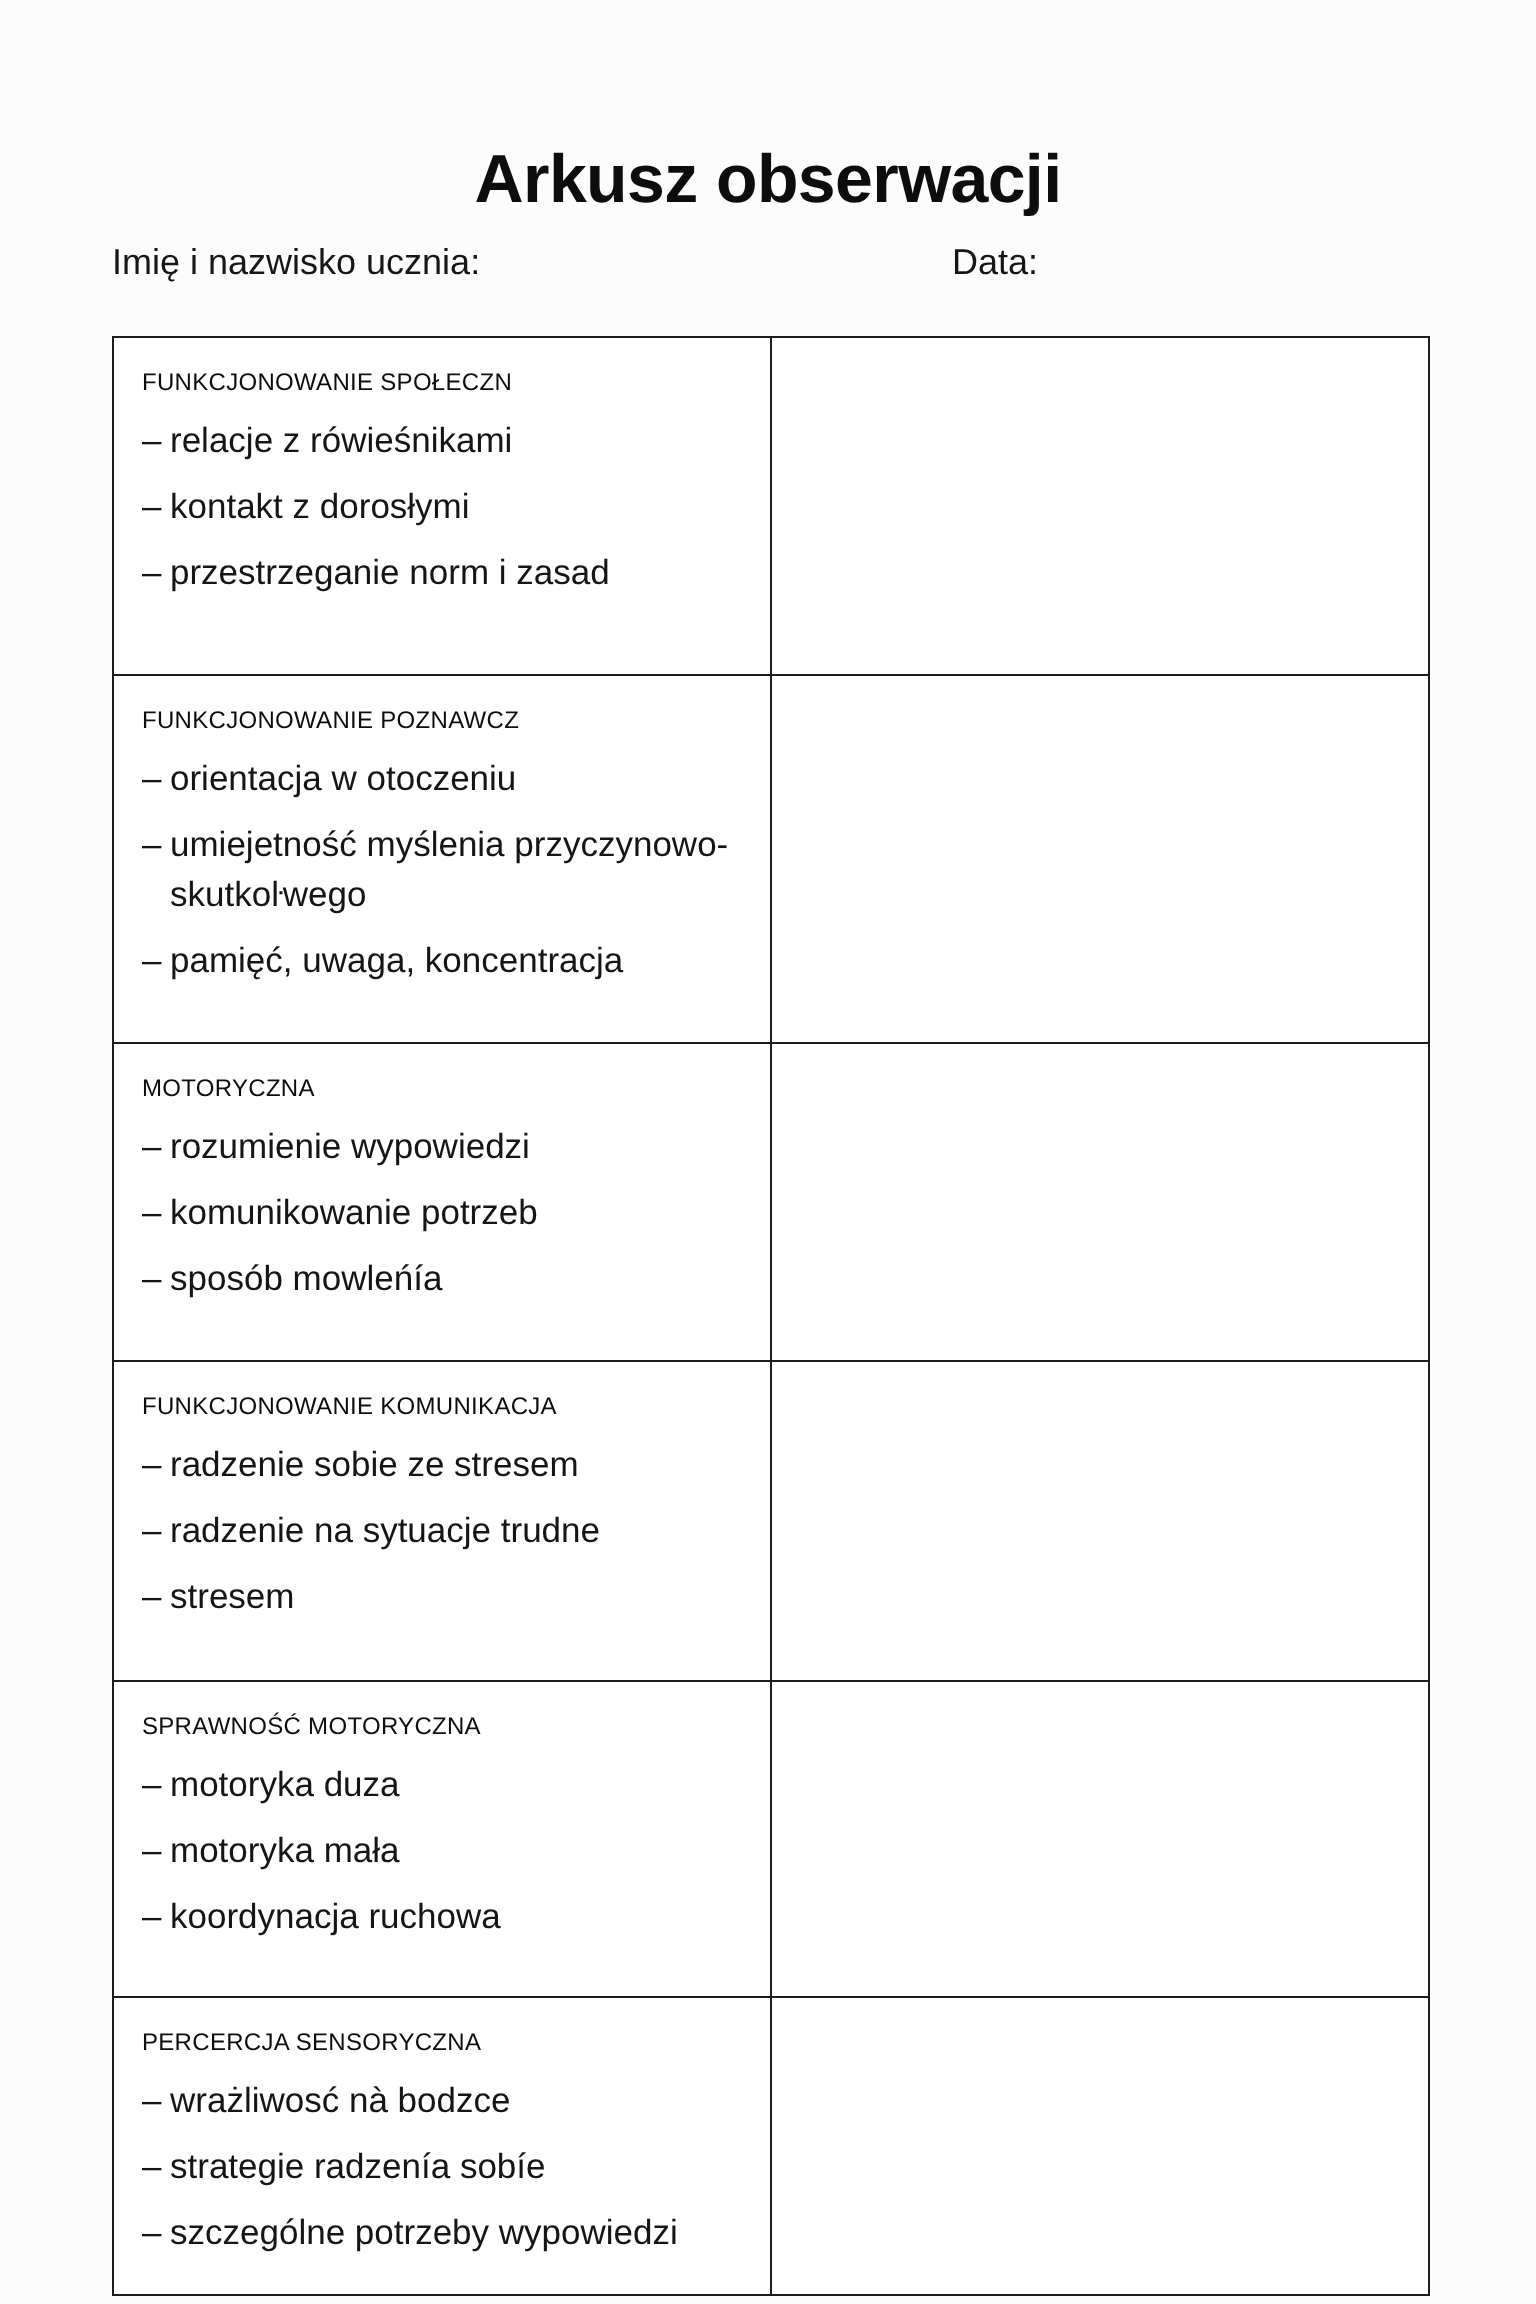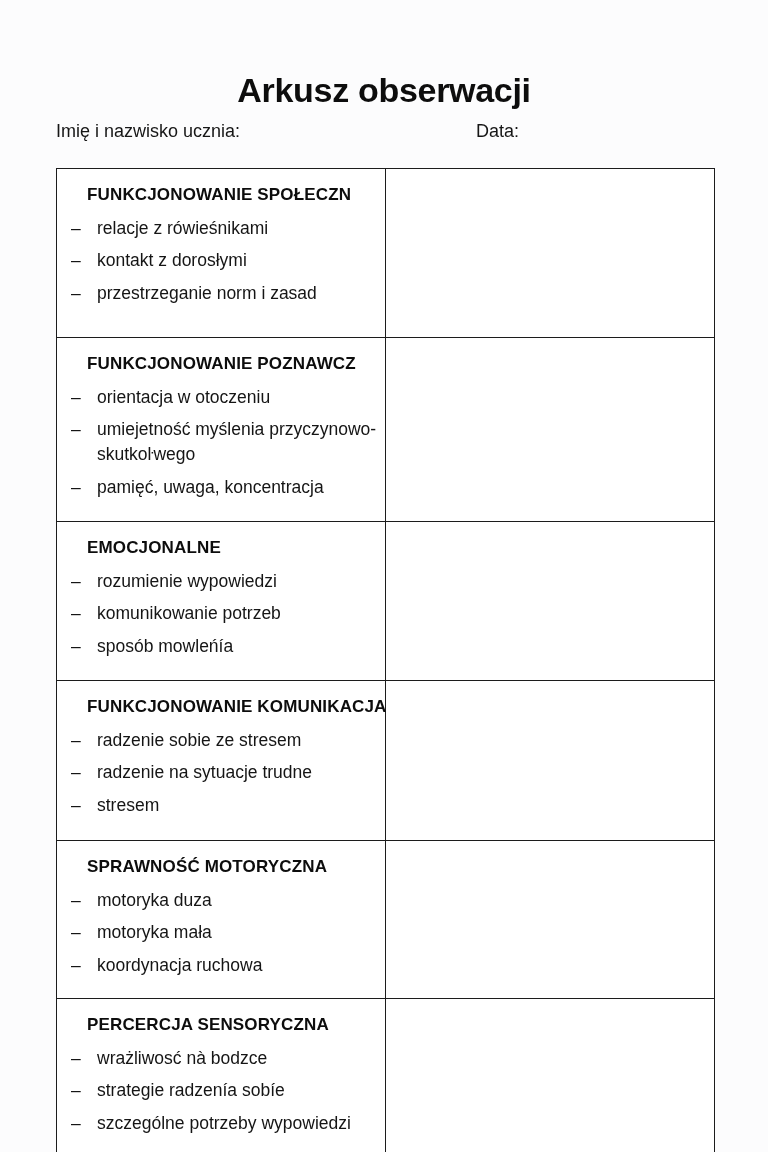--- a/index.html
+++ b/index.html
@@ -90,25 +90,25 @@
   .cell-inner {
     padding: 14px 0 14px 14px;
     overflow: visible;
     white-space: nowrap;
   }
   .cell-inner.clipped {
     overflow: hidden;
   }
 
   .sec-heading {
-    font-size: 17px;
-    font-weight: bold;
+    font-size: 12px;
+    font-weight: normal;
     letter-spacing: 0.15px;
     color: #0d0d0d;
-    margin: 0 0 4px 16px;
+    margin: 0 0 4px 0;
     white-space: nowrap;
     line-height: 1.45;
   }
   
   .sec-heading.bleed {
     position: relative;
     z-index: 3;
   }
 
   .sec-list {
@@ -129,21 +129,20 @@
     white-space: normal;
     width: 300px;
   }
   .sec-list li .dash {
     position: absolute;
     left: 0;
     top: 4px;
   }
   .sec-list li .txt {
     display: inline;
-    margin-left: 12px;
   }
   .sec-list li.wrap .txt {
     display: inline-block;
     text-indent: 0;
   }
 
   
   .r1 { height: 169px; }
   .r2 { height: 184px; }
   .r3 { height: 159px; }
@@ -212,21 +211,21 @@
           </div>
         </td>
         <td class="col-blank">
           <div class="cell-inner"><span></span></div>
         </td>
       </tr>
 
       <tr class="r3">
         <td class="col-label">
           <div class="cell-inner">
-            <div class="sec-heading">EMOCJONALNE</div>
+            <div class="sec-heading">MOTORYCZNA</div>
             <ul class="sec-list">
               <li>
                 <span class="dash">–</span>
                 <span class="txt">rozumienie wypowiedzi</span>
               </li>
               <li>
                 <span class="dash">–</span>
                 <span class="txt">komunikowanie potrzeb</span>
               </li>
               <li>

